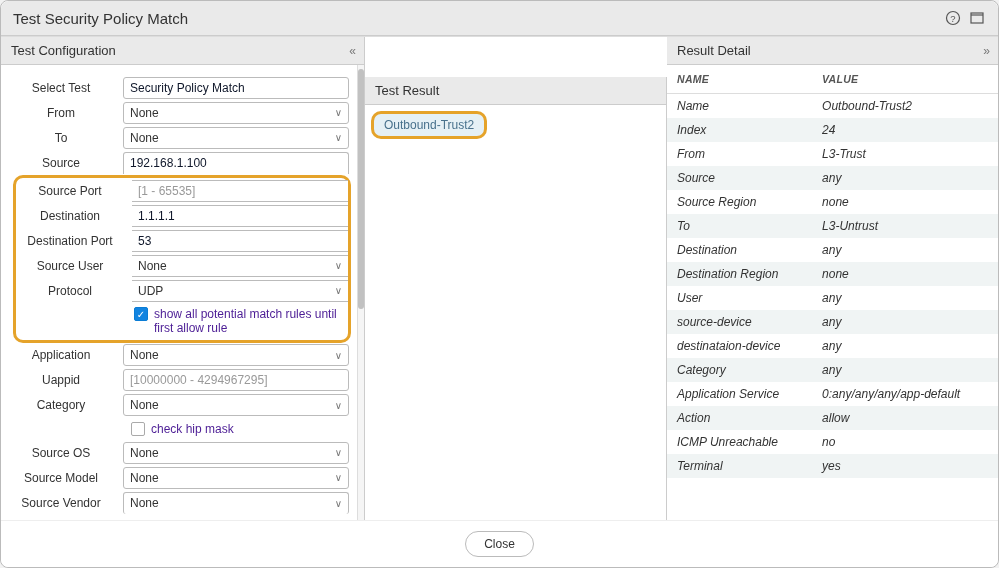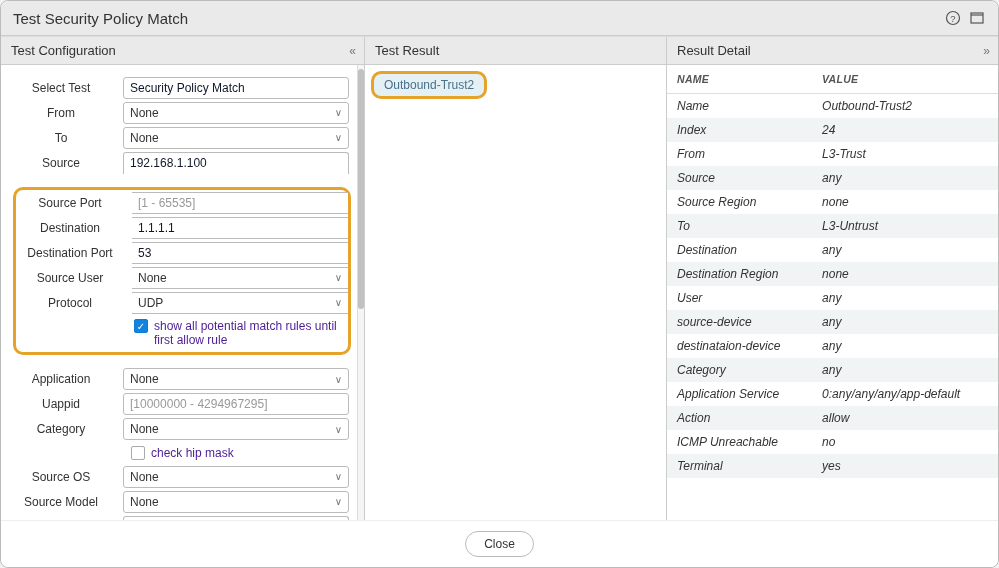--- a/index.html
+++ b/index.html
@@ -7,35 +7,35 @@
   .window { border: 1px solid #bbb; border-radius: 8px; background: #fff; width: 999px; height: 568px; display: flex; flex-direction: column; }
   .titlebar { background: #eaeaea; padding: 8px 12px; display: flex; align-items: center; justify-content: space-between; border-top-left-radius: 8px; border-top-right-radius: 8px; border-bottom: 1px solid #ccc; }
   .title { font-size: 15px; color: #333; font-weight: 400; }
   .title-icons { display: flex; gap: 6px; align-items: center; color: #555; }
   .icon-btn { width: 18px; height: 18px; display: flex; align-items: center; justify-content: center; cursor: pointer; }
   .main { flex: 1; display: flex; border-top: 1px solid #ddd; overflow: hidden; }
   .panel { display: flex; flex-direction: column; overflow: hidden; }
   .panel-header { background: #eaeaea; padding: 6px 10px; font-size: 13px; color: #333; display: flex; align-items: center; justify-content: space-between; border-bottom: 1px solid #ccc; }
   .chev { color: #777; font-size: 12px; letter-spacing: -2px;}
   .left { width: 364px; border-right: 1px solid #ccc; }
-  .mid { width: 302px; border-right: 1px solid #ccc; }
+  .mid { width: 302px; border-right: 1px solid #ccc; margin-top: 40px; }
   .right { flex: 1; }
   .left-body { flex:1; display:flex; overflow:hidden;}
   .form-col { flex:1; padding: 10px 0 10px 6px; overflow-y:hidden;}
   .form-row { display: flex; align-items: center; height: 25px; margin-bottom: 0; }
   .form-row label { width: 116px; text-align: center; padding-right: 8px; font-size: 12px; color: #333; }
   .control { flex: 1; height: 22px; border: 1px solid #bbb; border-radius: 3px; padding: 2px 6px; font-size: 12px; color: #333; background: #fff; display:flex; align-items:center; justify-content:space-between; margin-right:8px;}
   .control input { border: 0; outline: 0; width: 100%; font-size: 12px; color:#0f172a; background:transparent;}
   .control input::placeholder { color: #999; }
   .select::after { content:"∨"; color:#777; font-size:10px; margin-left:4px;}
   .chk-row { display: flex; align-items: flex-start; padding: 4px 8px 4px 124px;}
   .chk-box { width: 14px; height: 14px; border: 1px solid #0a7cd5; background: #1284e0; border-radius: 2px; display:flex; align-items:center; justify-content:center; color:#fff; font-size:10px; margin-right:6px; flex-shrink:0;}
   .chk-empty { width: 14px; height: 14px; border: 1px solid #aaa; border-radius: 2px; margin-right:6px; flex-shrink:0; background:#fff;}
   .chk-label { font-size: 12px; color: #4c1d95; line-height: 1.2;}
-  .hl-group { border: 3px solid #e5a32a; border-radius: 10px; margin: 12px 6px; padding: 0; }
+  .hl-group { border: 3px solid #e5a32a; border-radius: 10px; margin: 0 6px; padding: 0; }
   .hl-group .control { border-left:0; border-right:0; border-radius:0;}
   .scroll-track { width: 7px; background:#f5f5f5; border-left:1px solid #ddd; position:relative;}
   .scroll-thumb { position:absolute; top:4px; left:0; width:6px; height:240px; background:#c1c1c1; border-radius:3px;}
   .mid-body { flex:1; padding: 6px; }
   .match-item { border: 3px solid #e5a32a; border-radius: 10px; padding: 4px 10px; font-size: 12px; color: #48718c; background: #e5f0f5; display:inline-block;}
   .right-body { flex:1; overflow:auto; }
   .dtable { width:100%; border-collapse: collapse; font-size:12px;font-style:italic;}
   .dtable th { text-align:left; font-weight:600; font-size:10.5px; color:#555; padding:8px 10px; border-bottom:1px solid #ddd; background:#fff; letter-spacing:0.3px;}
   .dtable td { padding:5px 10px; color:#333;}
   .dtable tr:nth-child(even) td { background: #f0f4f4; }

